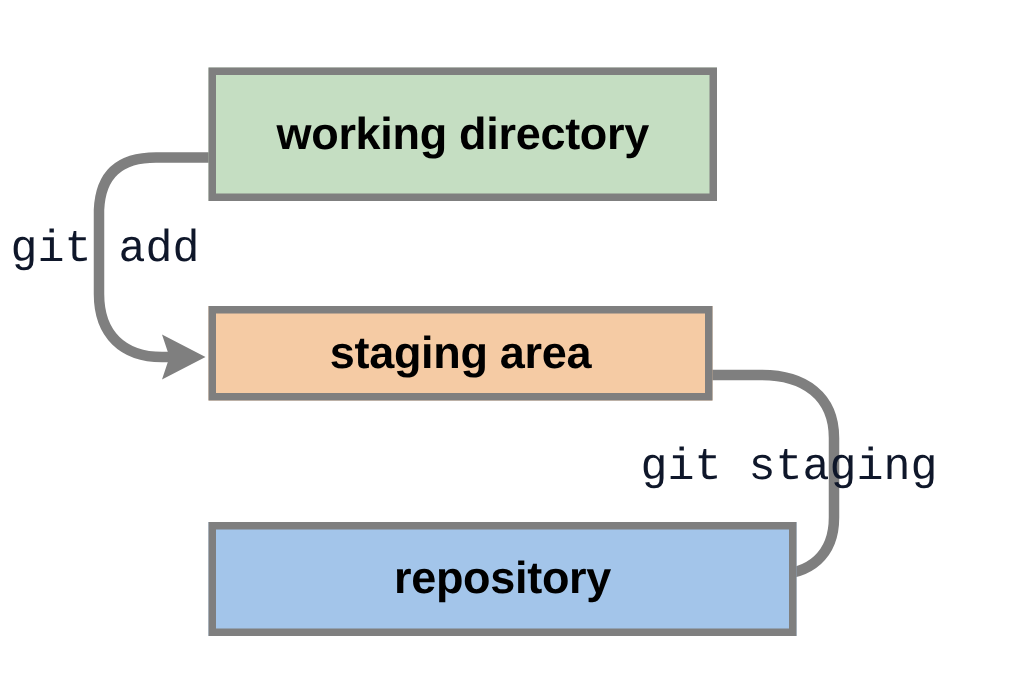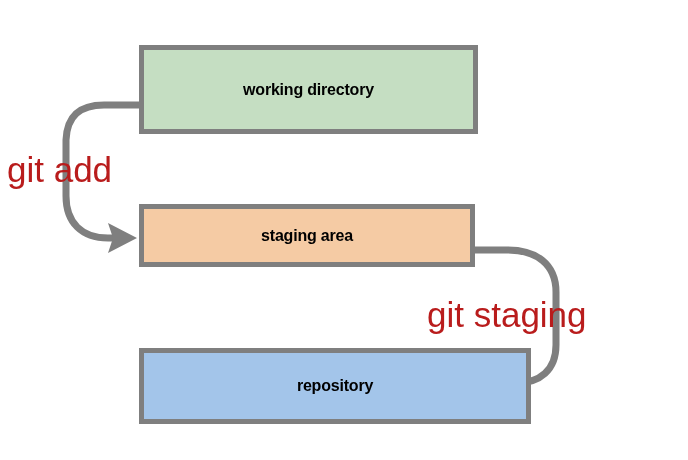--- a/index.html
+++ b/index.html
@@ -26,21 +26,21 @@
     position: absolute;
     box-sizing: border-box;
     border: 5px solid #7f7f7f;
     display: flex;
     align-items: center;
     justify-content: center;
   }
   .node-label {
     font-family: "Liberation Sans", sans-serif;
     font-weight: bold;
-    font-size: 16px;
+    font-size: 30px;
     color: #000000;
     letter-spacing: -0.2px;
     white-space: nowrap;
   }
   #box-working {
     left: 139px;
     top: 45px;
     width: 339px;
     height: 89px;
   }
@@ -51,23 +51,23 @@
     height: 63px;
   }
   #box-repository {
     left: 139px;
     top: 348px;
     width: 392px;
     height: 76px;
   }
   .edge-label {
     position: absolute;
-    font-family: Liberation Sans, sans-serif;
-    font-size: 35px;
-    color: #b91c1c;
+    font-family: Liberation Mono, monospace;
+    font-size: 30px;
+    color: #0f172a;
     white-space: nowrap;
     letter-spacing: 0px;
   }
   #label-git-add {
     left: 7px;
     top: 150px;
   }
   #label-git-commit {
     left: 427px;
     top: 295px;

